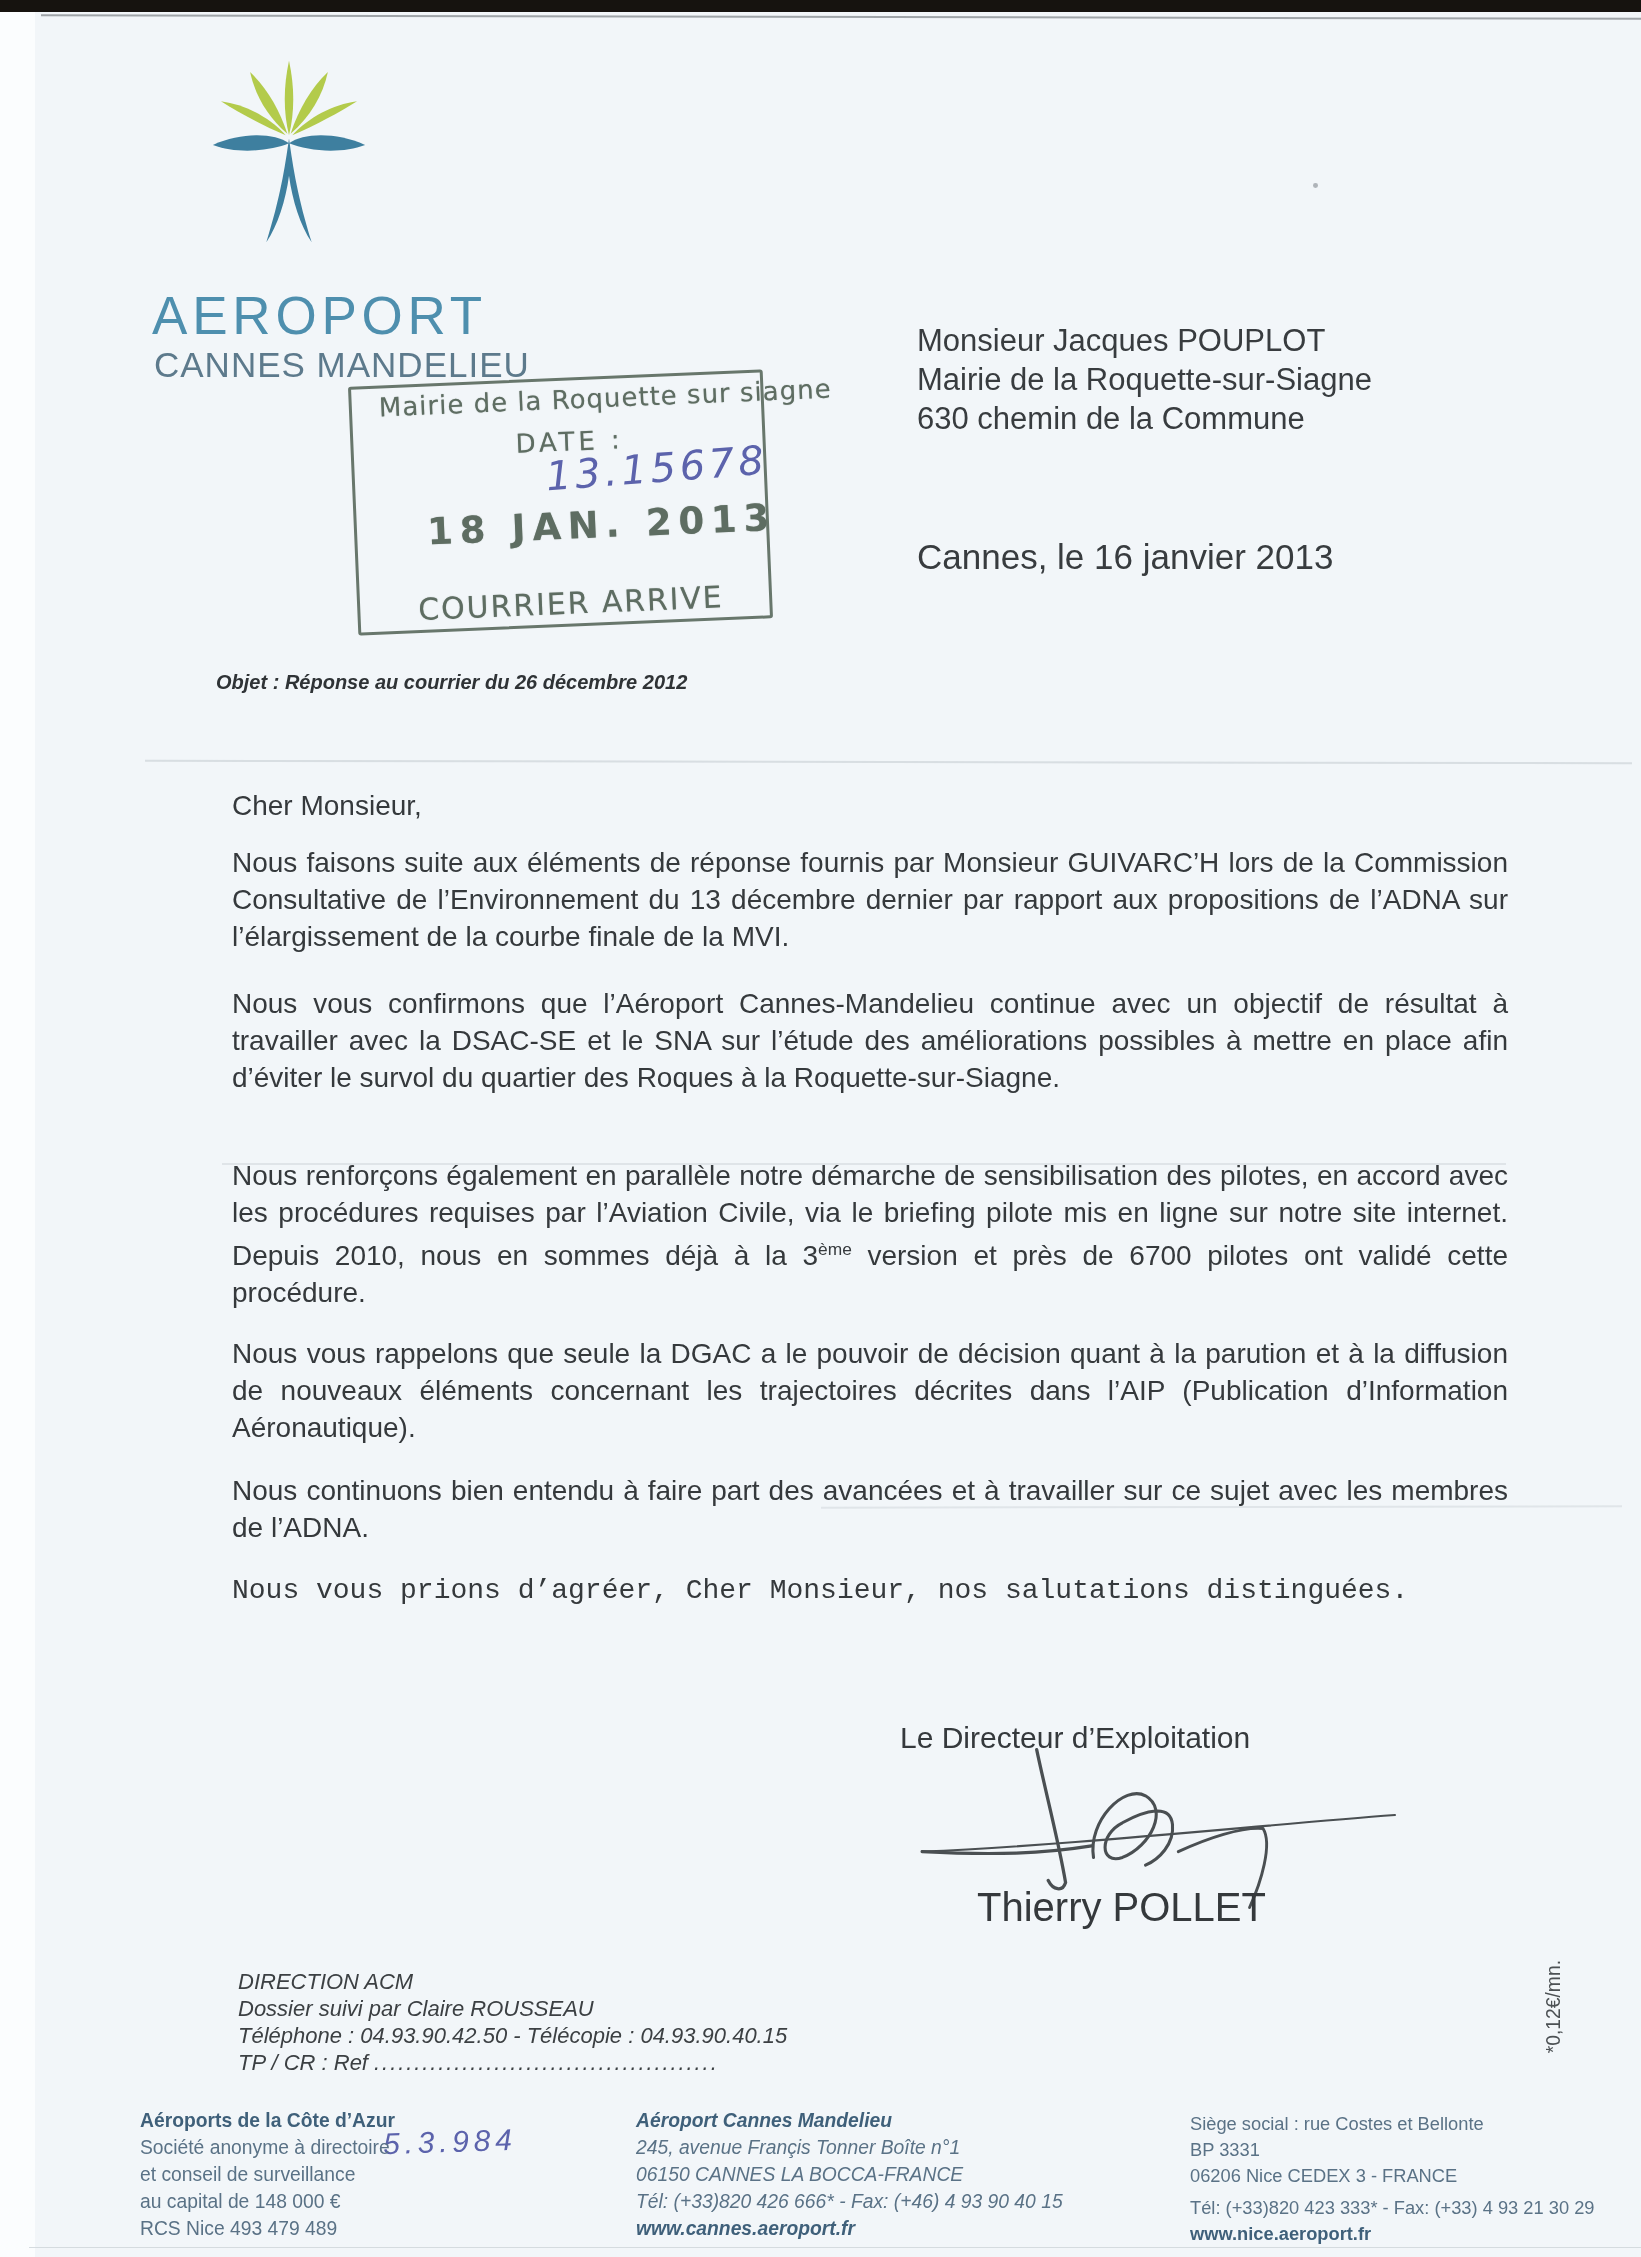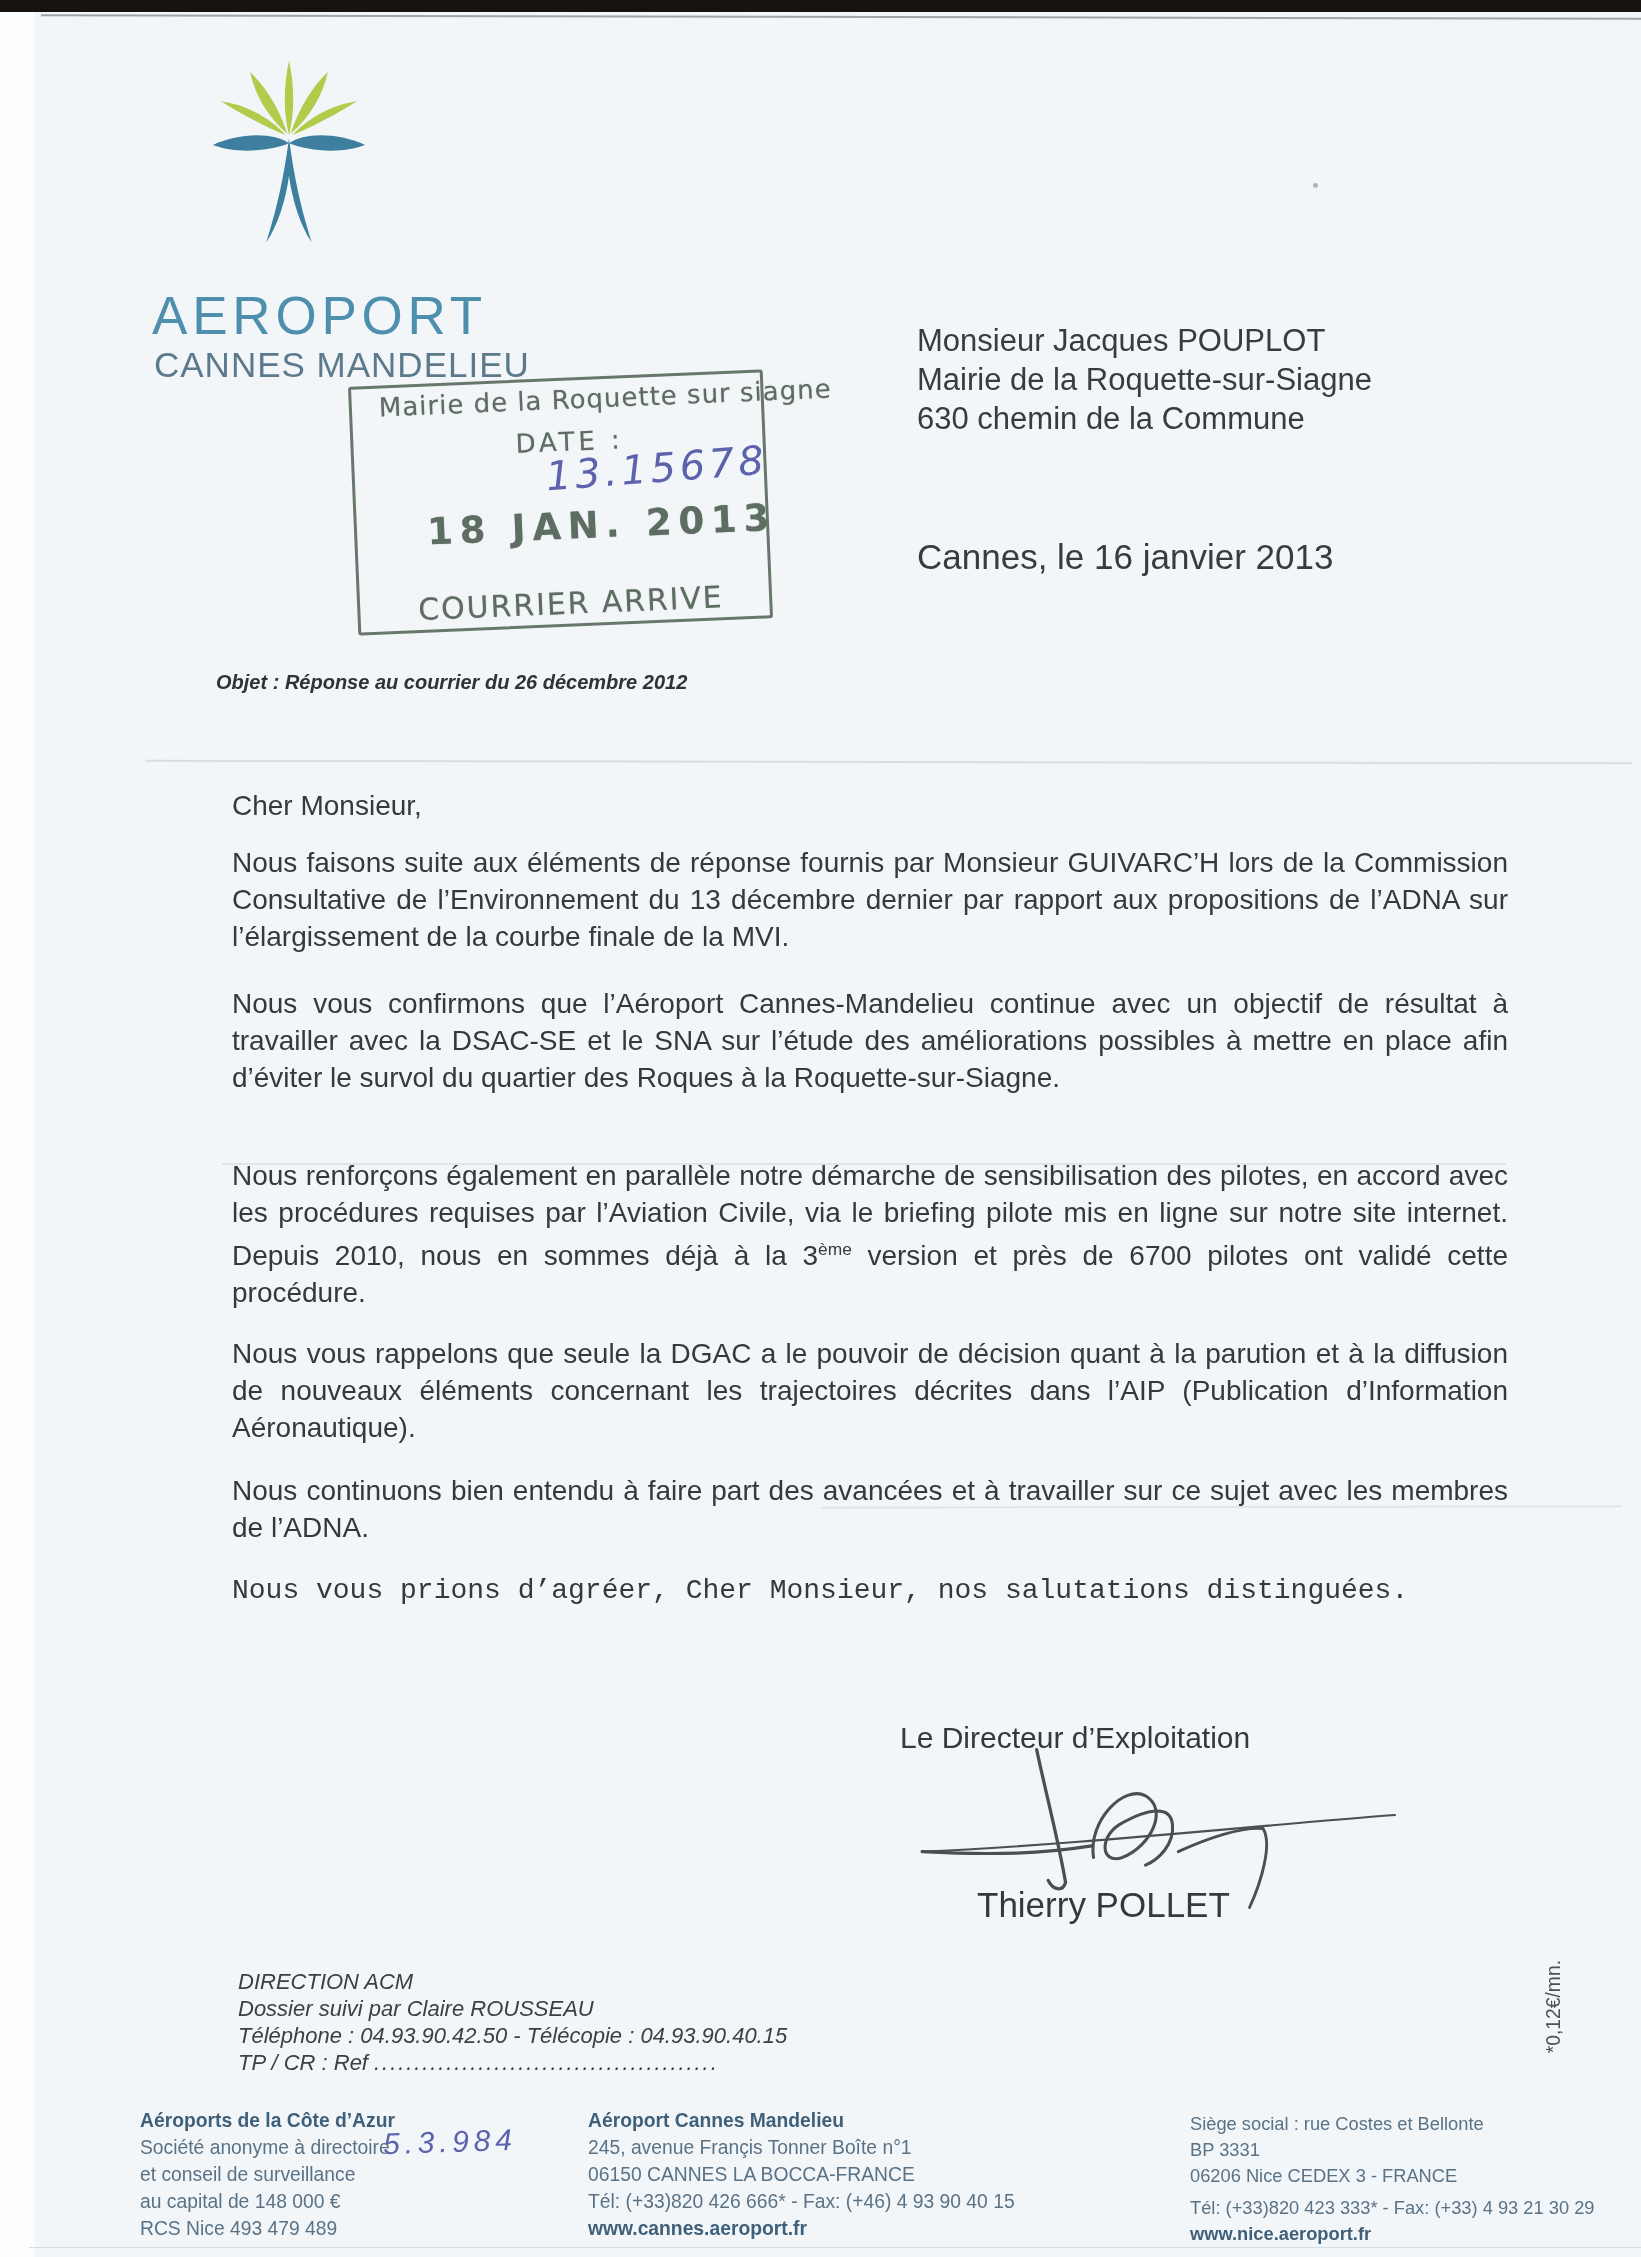--- a/index.html
+++ b/index.html
@@ -41,36 +41,36 @@
   
   .subject{position:absolute;left:216px;top:671px;font-size:20px;font-weight:bold;color:#2f3336;font-style:italic;}
   .salutation{position:absolute;left:232px;top:790px;font-size:28px;}
   .para{position:absolute;left:232px;width:1276px;font-size:28px;line-height:37px;text-align:justify;color:#35393c;margin:0;}
   .p1{top:844px;} .p2{top:985px;} .p3{top:1157px;} .p4{top:1335px;} .p5{top:1472px;} .p6{top:1572px;text-align:left;font-family:Liberation Mono, monospace;}
   .sup{font-size:0.62em;vertical-align:super;}
 
   
   .sig-title{position:absolute;left:900px;top:1721px;font-size:30px;}
   .sig-svg{position:absolute;left:908px;top:1738px;}
-  .sig-name{position:absolute;left:977px;top:1885px;font-size:35px;}
+  .sig-name{position:absolute;left:977px;top:1885px;font-size:40px;}
 
   
   .refblock{position:absolute;left:238px;top:1968px;font-size:22px;line-height:27px;font-style:italic;color:#3c4043;}
   .ref-dots{letter-spacing:1.9px;}
   .ref-hand{position:absolute;left:145px;top:79px;font-size:30px;font-style:italic;letter-spacing:4.8px;color:#5c63ac;transform:rotate(-2deg);}
 
   
   .cost-note{position:absolute;left:1543px;top:1960px;writing-mode:vertical-rl;transform:rotate(180deg);font-size:19.3px;color:#4c5154;}
 
   
   .fcol{position:absolute;font-size:19.3px;line-height:27px;color:#5a7286;}
   .fcol .ftitle{font-weight:bold;color:#3f607a;}
   .fcol .fweb{font-weight:bold;color:#3f607a;}
   .fcol1{left:140px;top:2107px;}
-  .fcol2{left:588px;top:2107px;}
+  .fcol2{left:636px;top:2107px;font-style:italic;}
   .fcol3{left:1190px;top:2111px;font-size:18.3px;line-height:26px;}
   .fcol3 .gap{height:5.8px;}
 </style>
 </head>
 <body>
 
 <div class="page">
 
   <div class="scan-top-bar"></div>
   <div class="scan-top-line"></div>

